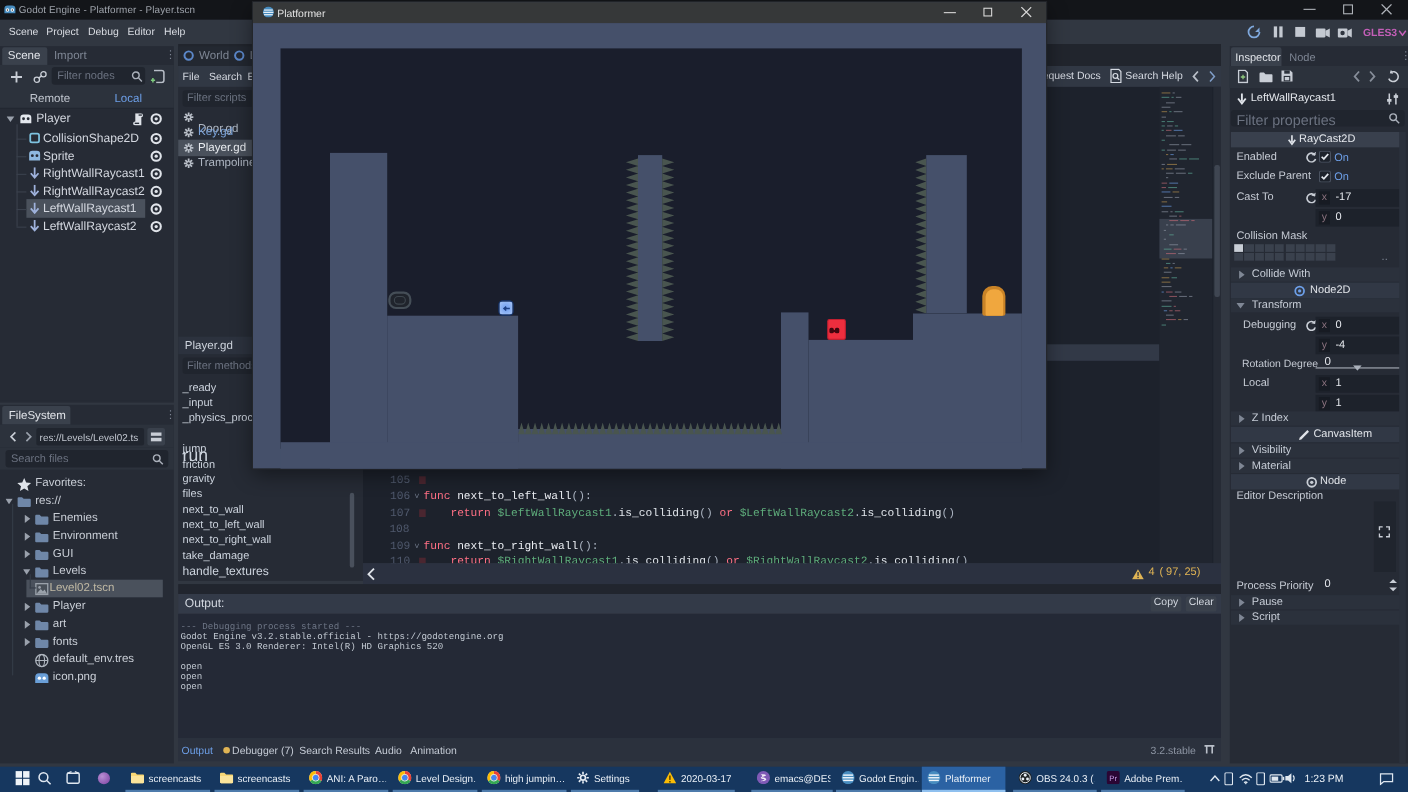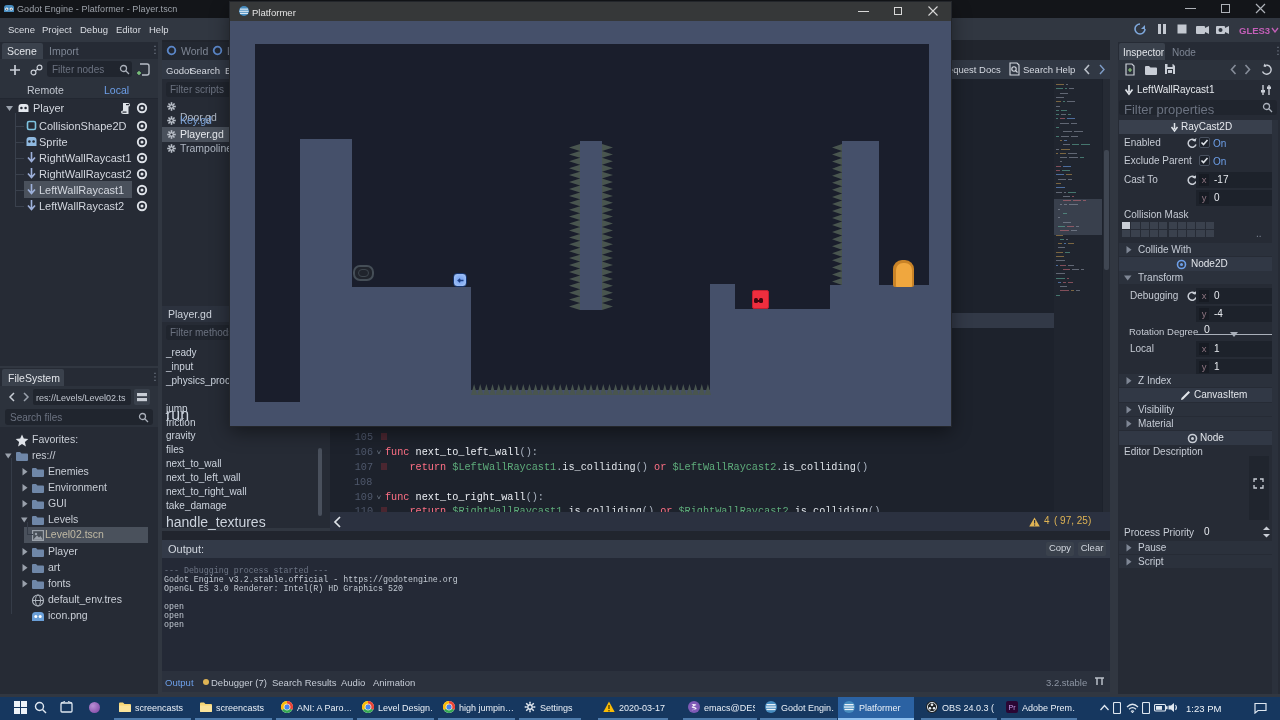--- a/index.html
+++ b/index.html
@@ -265,21 +265,21 @@
 <div style="position:absolute;left:162px;top:42px;width:90px;height:18px;background:#232831"></div>
 <svg style="position:absolute;left:166px;top:45px;" width="11" height="11" viewBox="0 0 11 11">
     <circle cx="5.5" cy="5.5" r="3.8" stroke="#5b87c9" fill="none" stroke-width="1.8"></circle>
   </svg>
 <div style="position:absolute;left:181px;top:45px;font-size:10.5px;color:#7d8593;white-space:nowrap">World</div>
 <svg style="position:absolute;left:212px;top:45px;" width="11" height="11" viewBox="0 0 11 11">
     <circle cx="5.5" cy="5.5" r="3.8" stroke="#5b87c9" fill="none" stroke-width="1.8"></circle>
   </svg>
 <div style="position:absolute;left:227px;top:45px;font-size:10.5px;color:#7d8593;white-space:nowrap">Level02</div>
 <div style="position:absolute;left:162px;top:60px;width:948px;height:19px;background:#313844"></div>
-<div style="position:absolute;left:166px;top:65px;font-size:9.5px;color:#d6dae2;white-space:nowrap">Godot</div>
+<div style="position:absolute;left:166px;top:65px;font-size:9.5px;color:#d6dae2;white-space:nowrap">File</div>
 <div style="position:absolute;left:190px;top:65px;font-size:9.5px;color:#d6dae2;white-space:nowrap">Search</div>
 <div style="position:absolute;left:225px;top:65px;font-size:9.5px;color:#d6dae2;white-space:nowrap">Edit</div>
 <div style="position:absolute;left:941px;top:64px;font-size:9.5px;color:#d6dae2;white-space:nowrap">Request Docs</div>
 <svg style="position:absolute;left:1008px;top:62px;" width="13" height="14" viewBox="0 0 13 14">
     <path d="M2 1 L9 1 L11 3 L11 13 L2 13 Z" stroke="#d6dae2" fill="none" stroke-width="1.1"></path>
     <circle cx="6" cy="7" r="2.2" stroke="#d6dae2" fill="none" stroke-width="1.1"></circle>
     <path d="M7.5 8.5 L9.5 10.5" stroke="#d6dae2" stroke-width="1.1"></path>
   </svg>
 <div style="position:absolute;left:1023px;top:64px;font-size:9.5px;color:#d6dae2;white-space:nowrap">Search Help</div>
 <svg style="position:absolute;left:1083px;top:64px;" width="8" height="11" viewBox="0 0 8 11">
@@ -361,21 +361,21 @@
 <div style="position:absolute;left:166px;top:374.8px;font-size:10px;color:#ccd3dd;white-space:nowrap">_physics_process</div>
 <div style="position:absolute;left:166px;top:406px;font-size:16px;color:#ccd3dd;white-space:nowrap">run</div>
 <div style="position:absolute;left:166px;top:402.6px;font-size:10px;color:#ccd3dd;white-space:nowrap">jump</div>
 <div style="position:absolute;left:166px;top:416.5px;font-size:10px;color:#ccd3dd;white-space:nowrap">friction</div>
 <div style="position:absolute;left:166px;top:430.4px;font-size:10px;color:#ccd3dd;white-space:nowrap">gravity</div>
 <div style="position:absolute;left:166px;top:444.3px;font-size:10px;color:#ccd3dd;white-space:nowrap">files</div>
 <div style="position:absolute;left:166px;top:458.2px;font-size:10px;color:#ccd3dd;white-space:nowrap">next_to_wall</div>
 <div style="position:absolute;left:166px;top:472.1px;font-size:10px;color:#ccd3dd;white-space:nowrap">next_to_left_wall</div>
 <div style="position:absolute;left:166px;top:486.0px;font-size:10px;color:#ccd3dd;white-space:nowrap">next_to_right_wall</div>
 <div style="position:absolute;left:166px;top:499.9px;font-size:10px;color:#ccd3dd;white-space:nowrap">take_damage</div>
-<div style="position:absolute;left:166px;top:513.8px;font-size:14px;color:#ccd3dd;white-space:nowrap">handle_textures</div>
+<div style="position:absolute;left:166px;top:513.8px;font-size:11px;color:#ccd3dd;white-space:nowrap">handle_textures</div>
 <div style="position:absolute;left:318px;top:448px;width:4px;height:68px;background:#49505c;border-radius:2px"></div>
 <div style="position:absolute;left:330px;top:79px;width:780px;height:433px;background:#1d222c"></div>
 <div style="position:absolute;left:331px;top:313px;width:723px;height:15px;background:#323947"></div>
 <div style="position:absolute;left:1054px;top:79px;width:48px;height:433px;background:#20252f"></div>
 <div style="position:absolute;left:1054px;top:199px;width:48px;height:36px;background:#39404d"></div>
 <div style="position:absolute;left:1056px;top:84.0px;width:8px;height:1px;background:#b9924f;opacity:.6"></div>
 <div style="position:absolute;left:1066px;top:84.0px;width:2px;height:1px;background:#8d95a3;opacity:.6"></div>
 <div style="position:absolute;left:1056px;top:88.3px;width:7px;height:1px;background:#5fae9a;opacity:.6"></div>
 <div style="position:absolute;left:1065px;top:88.3px;width:2px;height:1px;background:#5fae9a;opacity:.6"></div>
 <div style="position:absolute;left:1069px;top:88.3px;width:5px;height:1px;background:#8d95a3;opacity:.6"></div>

